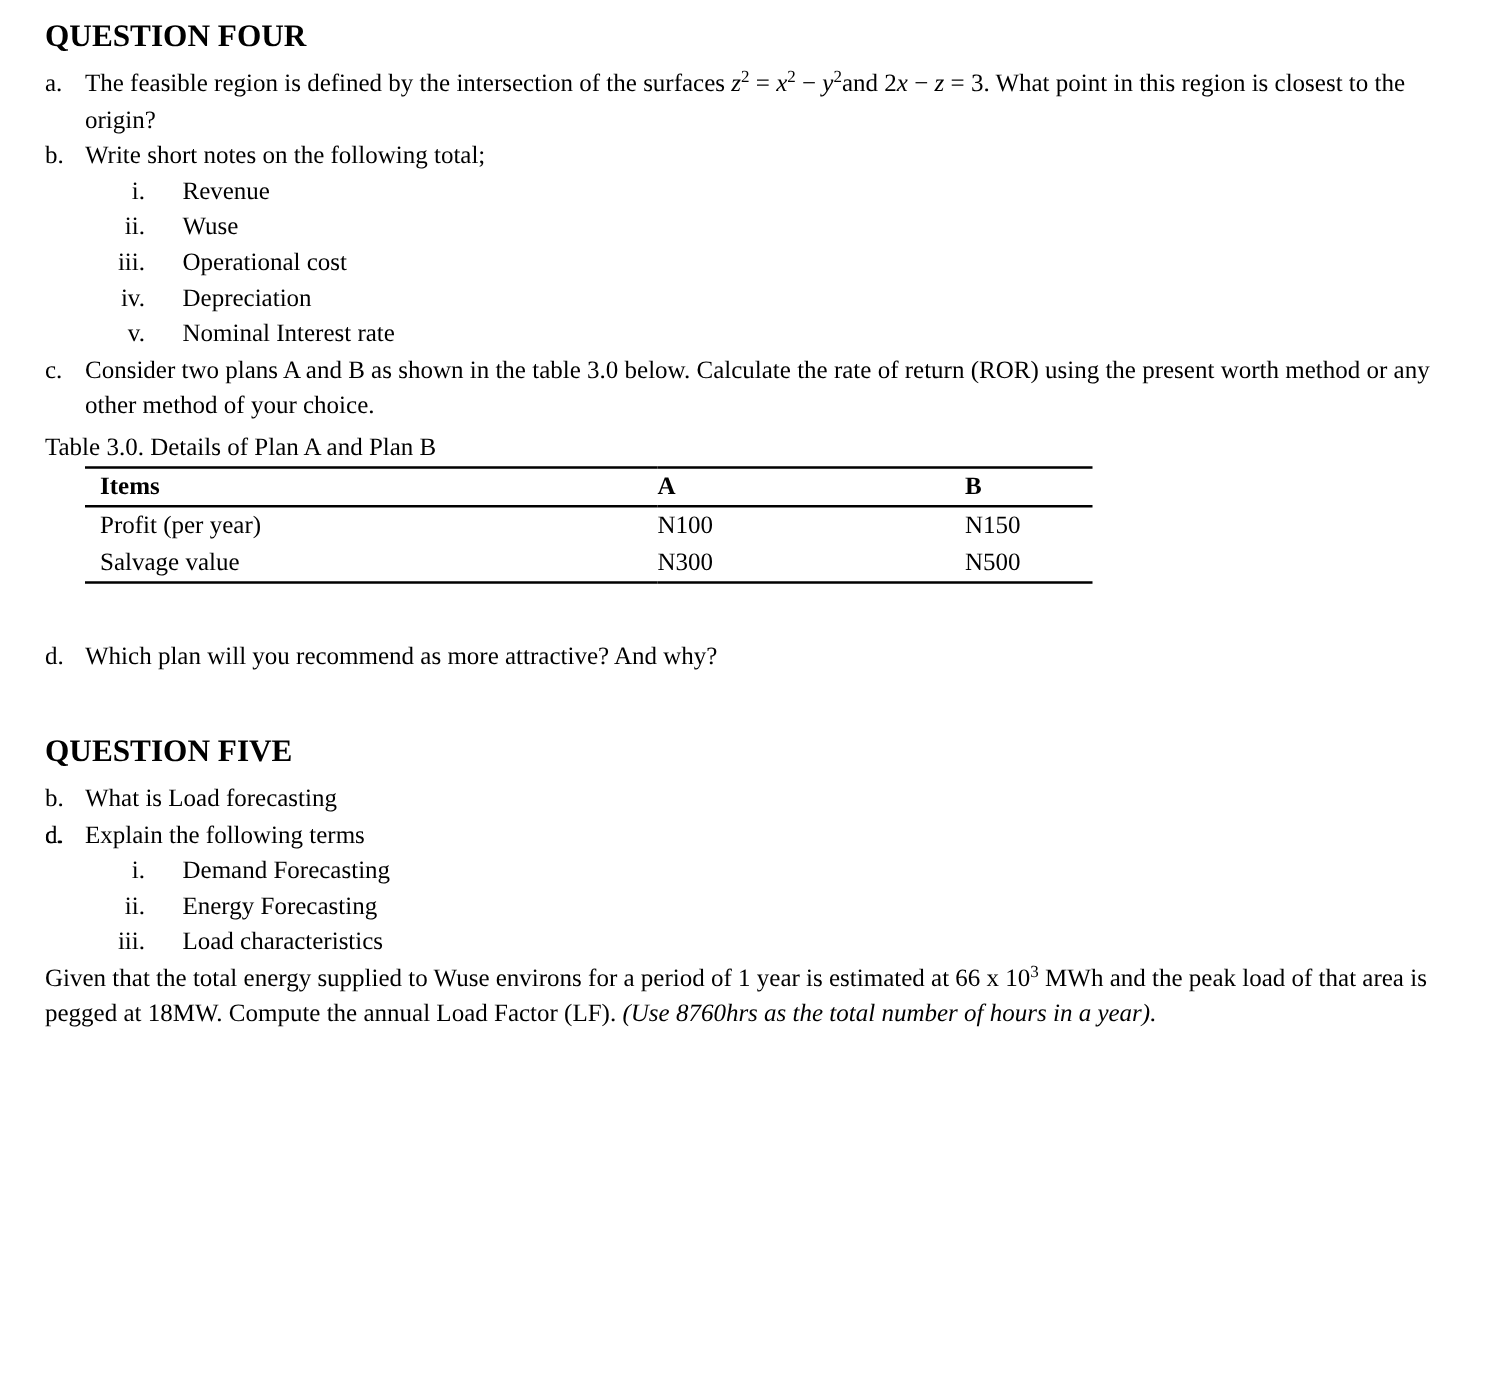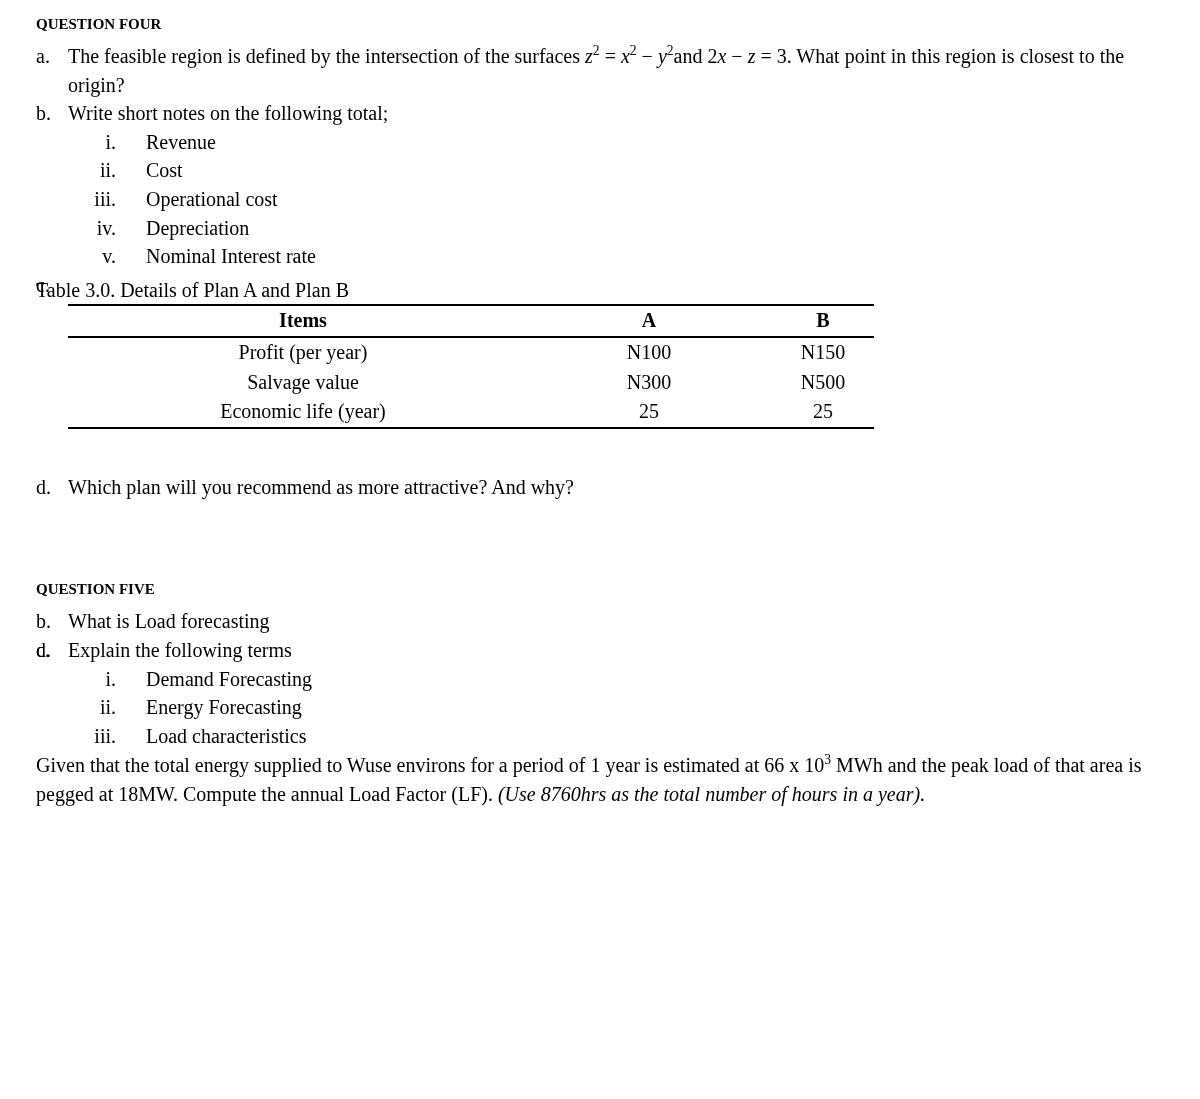--- a/index.html
+++ b/index.html
@@ -8,21 +8,21 @@
     width:1200px;
     height:1099px;
     font-family:"Liberation Serif", serif;
     font-size:20px;
     color:#000;
     padding:16px 38px 0 36px;
     overflow:hidden;
   }
   .q-title {
     font-weight:bold;
-    font-size:15px;
+    font-size:25px;
     margin-bottom:9px;
   }
   .item {
     position:relative;
     padding-left:32px;
     line-height:1.43;
   }
   .item-label {
     position:absolute;
     left:0;
@@ -46,35 +46,35 @@
     line-height:1.43;
   }
   table.plan-table {
     border-collapse:collapse;
     margin-left:32px;
     width:806px;
     border-top:2px solid #000;
     border-bottom:2px solid #000;
   }
   table.plan-table th, table.plan-table td {
-    text-align:center;
+    text-align:left;
     font-weight:normal;
     padding:1px 0 1px 0;
     line-height:1.38;
     vertical-align:top;
   }
   table.plan-table th { font-weight:bold; }
   table.plan-table th:first-child, table.plan-table td:first-child {
     width:458px;
     padding-left:12px;
   }
   table.plan-table th:nth-child(2), table.plan-table td:nth-child(2) { width:246px; }
   table.plan-table thead tr { border-bottom:2px solid #000; }
   .after-table { margin-top:44px; }
-  .q5-block { margin-top:80px; }
+  .q5-block { margin-top:48px; }
   .closing { line-height:1.43; margin-top:1px; }
   .it { font-style:italic; }
 </style>
 </head>
 <body>
 
 <div class="q-title">QUESTION FOUR</div>
 
 <div class="item">
   <span class="item-label">a.</span>
@@ -85,37 +85,38 @@
   <span class="item-label">b.</span>
   <span>Write short notes on the following total;</span>
 </div>
 
 <div class="subitem">
   <span class="subitem-num">i.</span>
   <span>Revenue</span>
 </div>
 <div class="subitem">
   <span class="subitem-num">ii.</span>
-  <span>Cost</span>
+  <span>Wuse</span>
 </div>
 <div class="subitem">
   <span class="subitem-num">iii.</span>
   <span>Operational cost</span>
 </div>
 <div class="subitem">
   <span class="subitem-num">iv.</span>
   <span>Depreciation</span>
 </div>
 <div class="subitem">
   <span class="subitem-num">v.</span>
   <span>Nominal Interest rate</span>
 </div>
 
 <div class="item">
   <span class="item-label">c.</span>
+  <span>Consider two plans A and B as shown in the table 3.0 below.  Calculate the rate of return (ROR) using the present worth method or any other method of your choice.</span>
 </div>
 
 <div class="table-caption">Table 3.0. Details of Plan A and Plan B</div>
 
 <table class="plan-table">
   <thead>
     <tr>
       <th>Items</th>
       <th>A</th>
       <th>B</th>
@@ -124,25 +125,20 @@
   <tbody>
     <tr>
       <td>Profit (per year)</td>
       <td>N100</td>
       <td>N150</td>
     </tr>
     <tr>
       <td>Salvage value</td>
       <td>N300</td>
       <td>N500</td>
-    </tr>
-    <tr>
-      <td>Economic life (year)</td>
-      <td>25</td>
-      <td>25</td>
     </tr>
   </tbody>
 </table>
 
 <div class="item after-table">
   <span class="item-label">d.</span>
   <span>Which plan will you recommend as more attractive? And why?</span>
 </div>
 
 <div class="q5-block">

